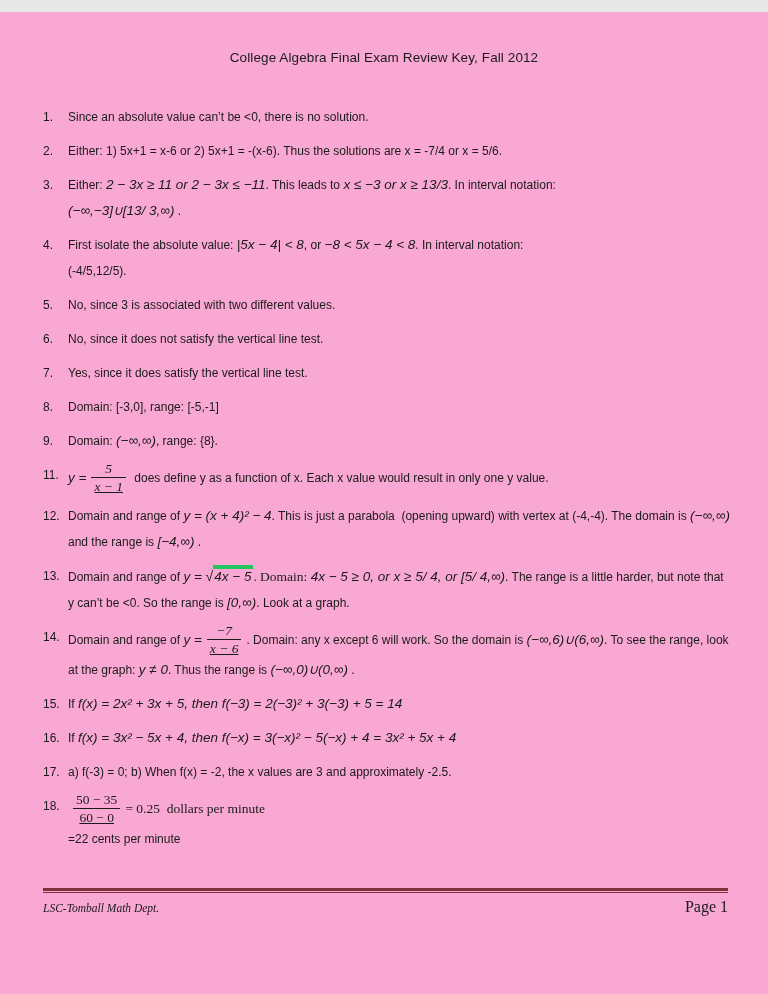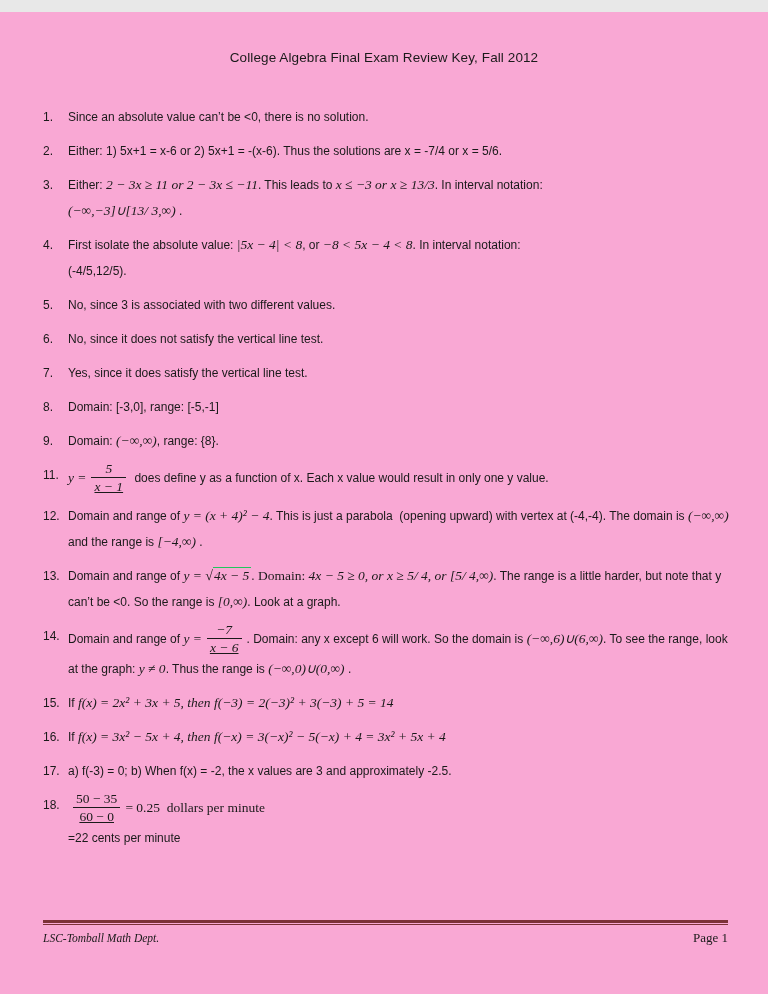--- a/index.html
+++ b/index.html
@@ -29,21 +29,21 @@
     line-height:26px;
   }
   .inum{
     flex:none;
     width:25px;
   }
   .icontent{
     flex:1;
   }
   .m{
-    font-family:Liberation Serif, serif;
+    font-family:Liberation Sans, sans-serif;
     font-style:italic;
     font-size:13.5px;
     white-space:pre-wrap;
   }
   .rm{
     font-family:"Liberation Serif","DejaVu Serif",serif;
     font-size:13.5px;
     white-space:pre-wrap;
   }
   .tx{white-space:pre-wrap;}
@@ -57,39 +57,39 @@
     line-height:15px;
     margin:0 5px;
     position:relative;
     top:-1px;
   }
   .frac.up{font-style:normal;}
   .frac .num{display:block;border-bottom:1px solid #1a1a1a;padding:0 3px 1px;}
   .frac .den{display:block;padding:1px 3px 0;text-decoration:underline;}
   .sqrtw{white-space:nowrap;}
   .rad{font-style:normal;font-size:14px;}
-  .vinc{border-top:1px solid #22c55e;padding:0 2px 0 1px;}
+  .vinc{border-top:4px solid #22c55e;padding:0 2px 0 1px;}
   .footer{
     position:absolute;
-    left:43px;right:40px;top:908px;text-align:center;
+    left:43px;right:40px;top:876px;text-align:center;
   }
   .rule{
     height:1px;
     border-top:3px solid var(--accent,#7d3138);
     border-bottom:1px solid var(--accent,#7d3138);
   }
   .frow{
     display:flex;
     justify-content:space-between;
     align-items:baseline;
     margin-top:5px;
     font-family:"Liberation Serif","DejaVu Serif",serif;
   }
   .fleft{font-style:italic;font-size:11.5px;}
-  .fright{font-size:13px;}
+  .fright{font-size:16px;}
 </style>
 </head>
 <body>
 
 <div class="page">
   <div class="title">College Algebra Final Exam Review Key, Fall 2012</div>
 
   <div class="answers">
   <div class="item">
     <span class="inum">1.</span>

